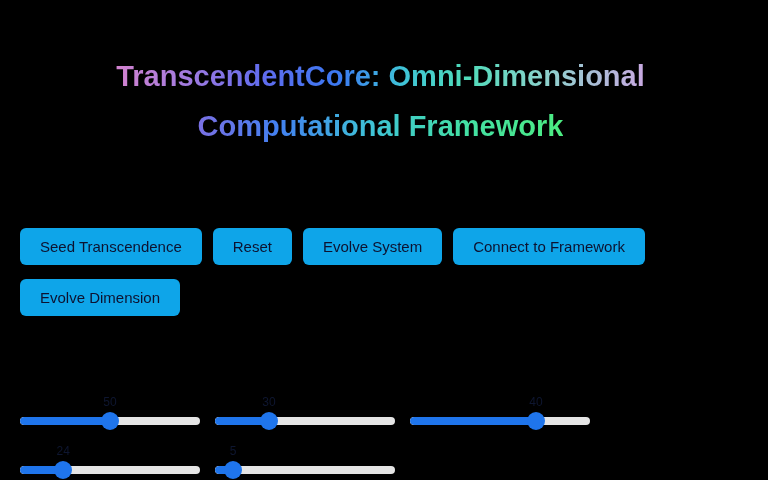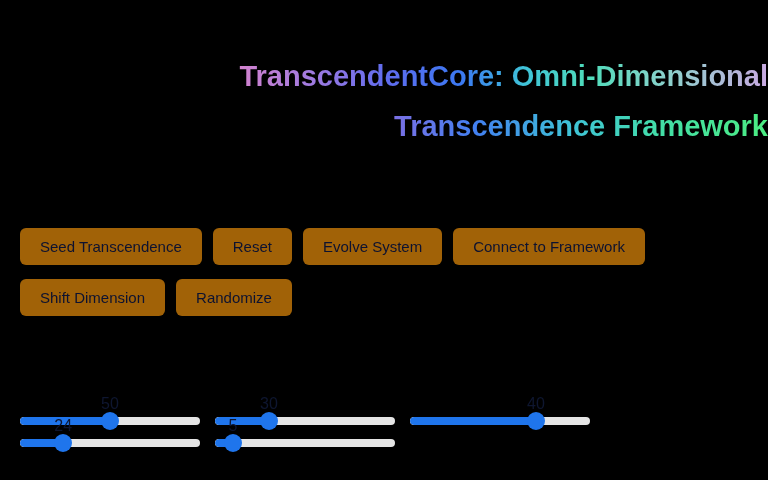--- a/index.html
+++ b/index.html
@@ -6,22 +6,22 @@
   body{
     width:768px;height:480px;
     background:#000000;
     position:relative;
     overflow:hidden;
     font-family:"Liberation Sans", sans-serif;
   }
   
   .title{
     position:absolute;
-    top:32px;left:0;right:0;
-    text-align:right;
+    top:32px;left:0;right:7px;
+    text-align:center;
     font-weight:bold;
     font-size:29px;
     line-height:50px;
   }
   .title .line{display:block;}
   .grad{
     display:inline-block;
     -webkit-background-clip:text;
     background-clip:text;
     color:transparent;
@@ -36,40 +36,40 @@
     background-image:linear-gradient(90deg,
       #7a70e4 0%, #4280f0 22%, #3fc4d6 48%, #43dfa6 72%, #4cec82 100%);
   }
   
   .button-block{
     position:absolute;
     top:228px;left:20px;width:740px;
   }
   .btn-row{display:flex;gap:11px;margin-bottom:14px;}
   .btn{
-    background:#a16207;
+    background:#0ea5e9;
     color:#0d1230;
     border:none;
     border-radius:6px;
     height:37px;
     padding:0 20px;
     font-size:15px;
     font-family:"Liberation Sans", sans-serif;
     cursor:pointer;
     white-space:nowrap;
   }
   
   .slider-row{
     position:absolute;
     left:20px;
     display:flex;
     gap:15px;
   }
   .slider-row.row1{top:412px;}
-  .slider-row.row2{top:434px;}
+  .slider-row.row2{top:461px;}
   .slider{
     position:relative;
     width:180px;height:18px;
   }
   .slider .track{
     position:absolute;
     top:5px;left:0;right:0;height:8px;
     border-radius:4px;
     background:#e5e5e5;
     overflow:hidden;
@@ -87,42 +87,41 @@
     transform:translateX(-50%);
     width:18px;height:18px;
     border-radius:50%;
     background:#1f75ec;
   }
   .slider .value-label{
     position:absolute;
     top:-17px;
     left:var(--p,50%);
     transform:translateX(-50%);
-    font-size:16px;
+    font-size:12px;
     color:#0e1630;
   }
 </style>
 </head>
 <body>
 
 <h1 class="title">
   <span class="line"><span class="grad g1">TranscendentCore: Omni-Dimensional</span></span>
-  <span class="line"><span class="grad g2">Transcendence Framework</span></span>
+  <span class="line"><span class="grad g2">Computational Framework</span></span>
 </h1>
 
 <div class="button-block">
   <div class="btn-row">
     <button class="btn">Seed Transcendence</button>
     <button class="btn">Reset</button>
     <button class="btn">Evolve System</button>
     <button class="btn">Connect to Framework</button>
   </div>
   <div class="btn-row">
-    <button class="btn">Shift Dimension</button>
-    <button class="btn">Randomize</button>
+    <button class="btn">Evolve Dimension</button>
   </div>
 </div>
 
 <div class="slider-row row1">
   <div class="slider" style="--p: 50%;">
     <div class="value-label">50</div>
     <div class="track">
         <div class="fill"></div>
       </div>
     <div class="thumb"></div>

